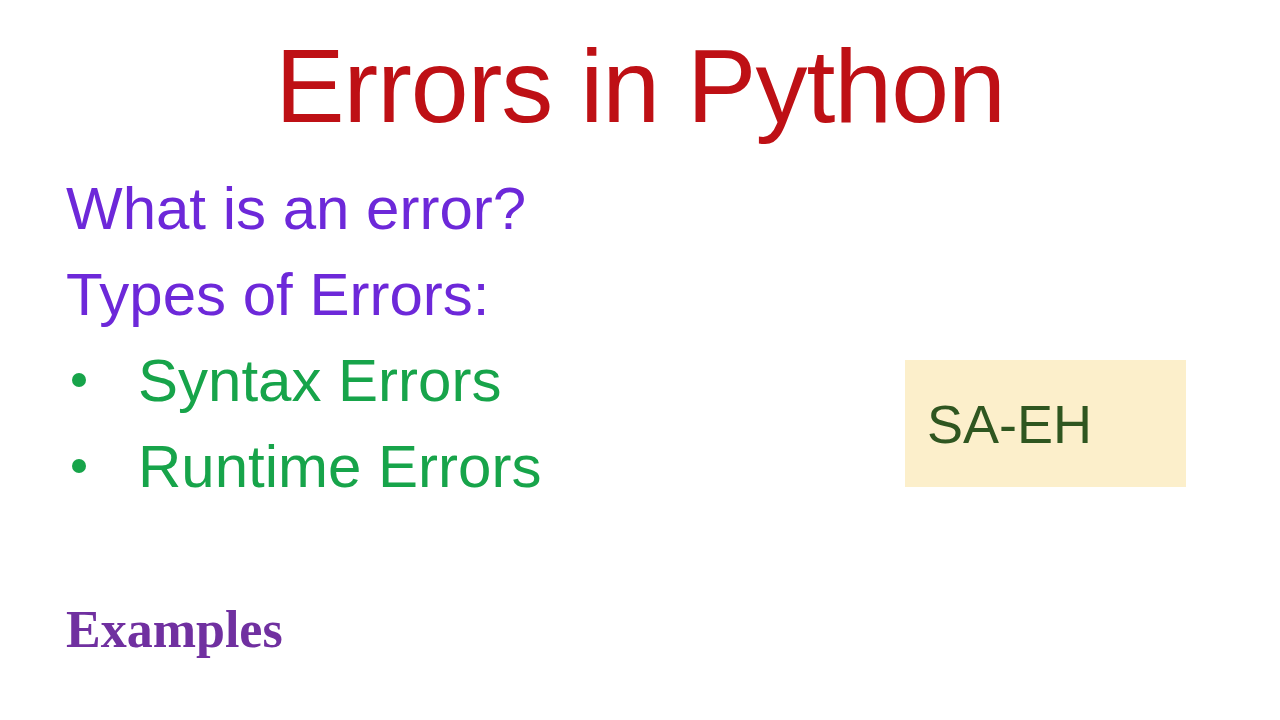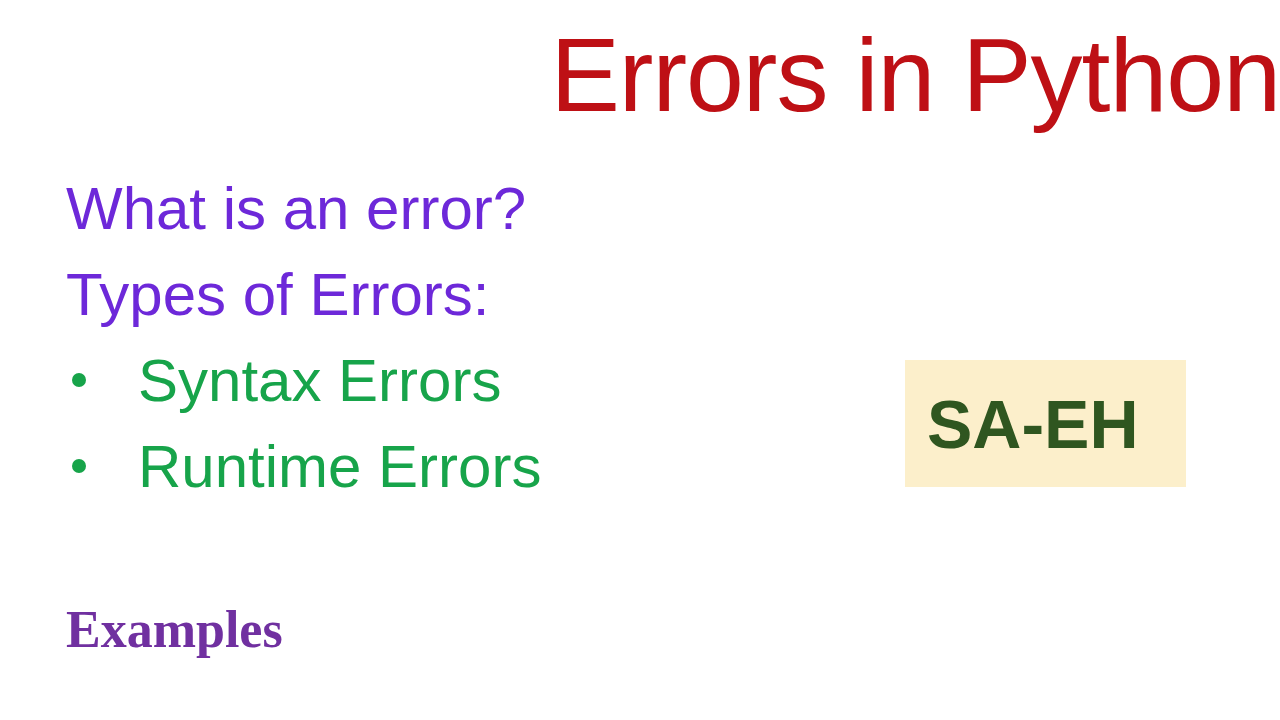--- a/index.html
+++ b/index.html
@@ -19,23 +19,23 @@
     position: relative;
     width: 1280px;
     height: 720px;
     background: #ffffff;
   }
 
   
   #slide-title {
     position: absolute;
     left: 0;
-    top: 10px;
+    top: 21px;
     width: 1280px;
-    text-align: right;
+    text-align: center;
     color: #be1015;
     font-family: "Liberation Sans", sans-serif;
     font-weight: 400;
     font-size: 104px;
     line-height: 130px;
     letter-spacing: -1px;
     white-space: nowrap;
   }
 
   
@@ -108,22 +108,22 @@
     height: 127px;
     background: #fcefcb;
     overflow: hidden;
   }
   #logo-text {
     position: absolute;
     left: 22px;
     top: 18px;
     color: #2f5620;
     font-family: "Liberation Sans", sans-serif;
-    font-weight: 700;
-    font-size: 68px;
+    font-weight: 400;
+    font-size: 54px;
     line-height: 92px;
     letter-spacing: 0px;
     white-space: nowrap;
   }
 </style>
 </head>
 <body>
 
 <div id="slide">
 

